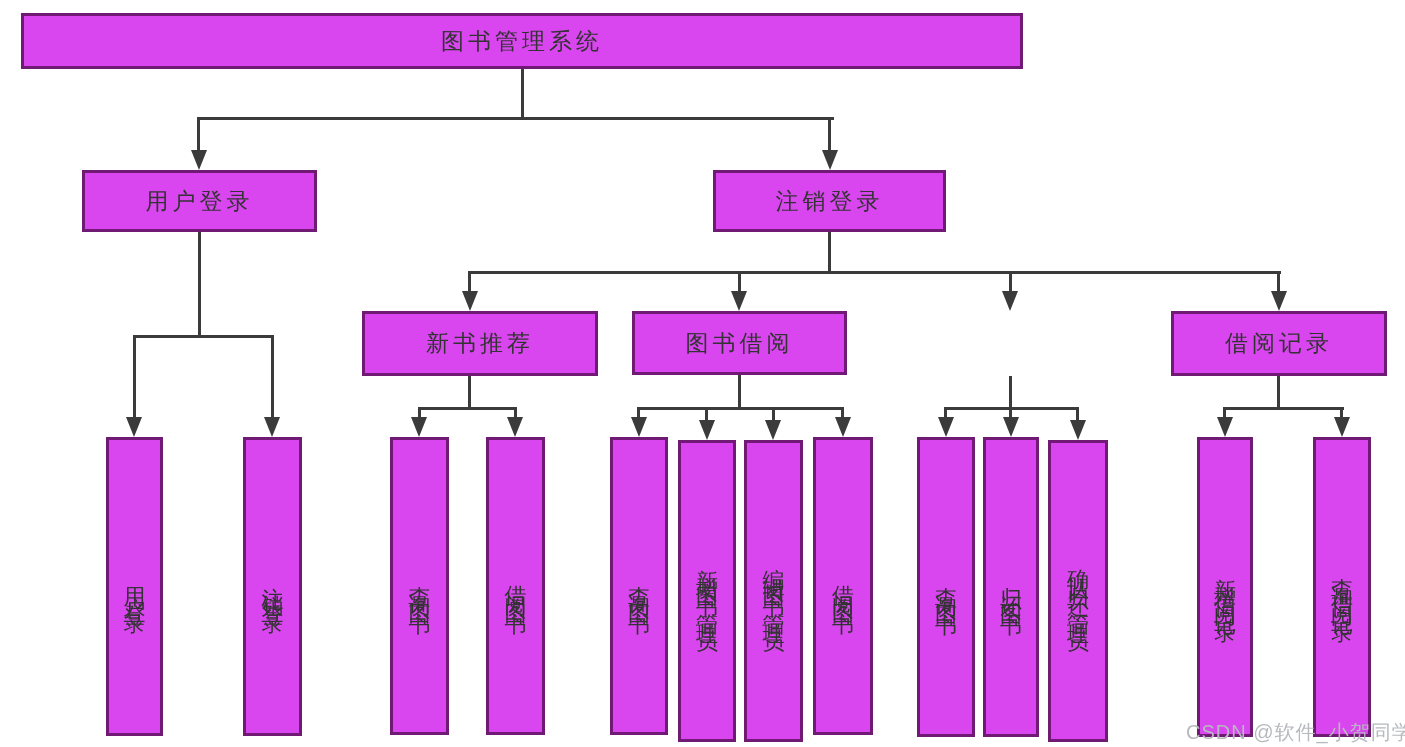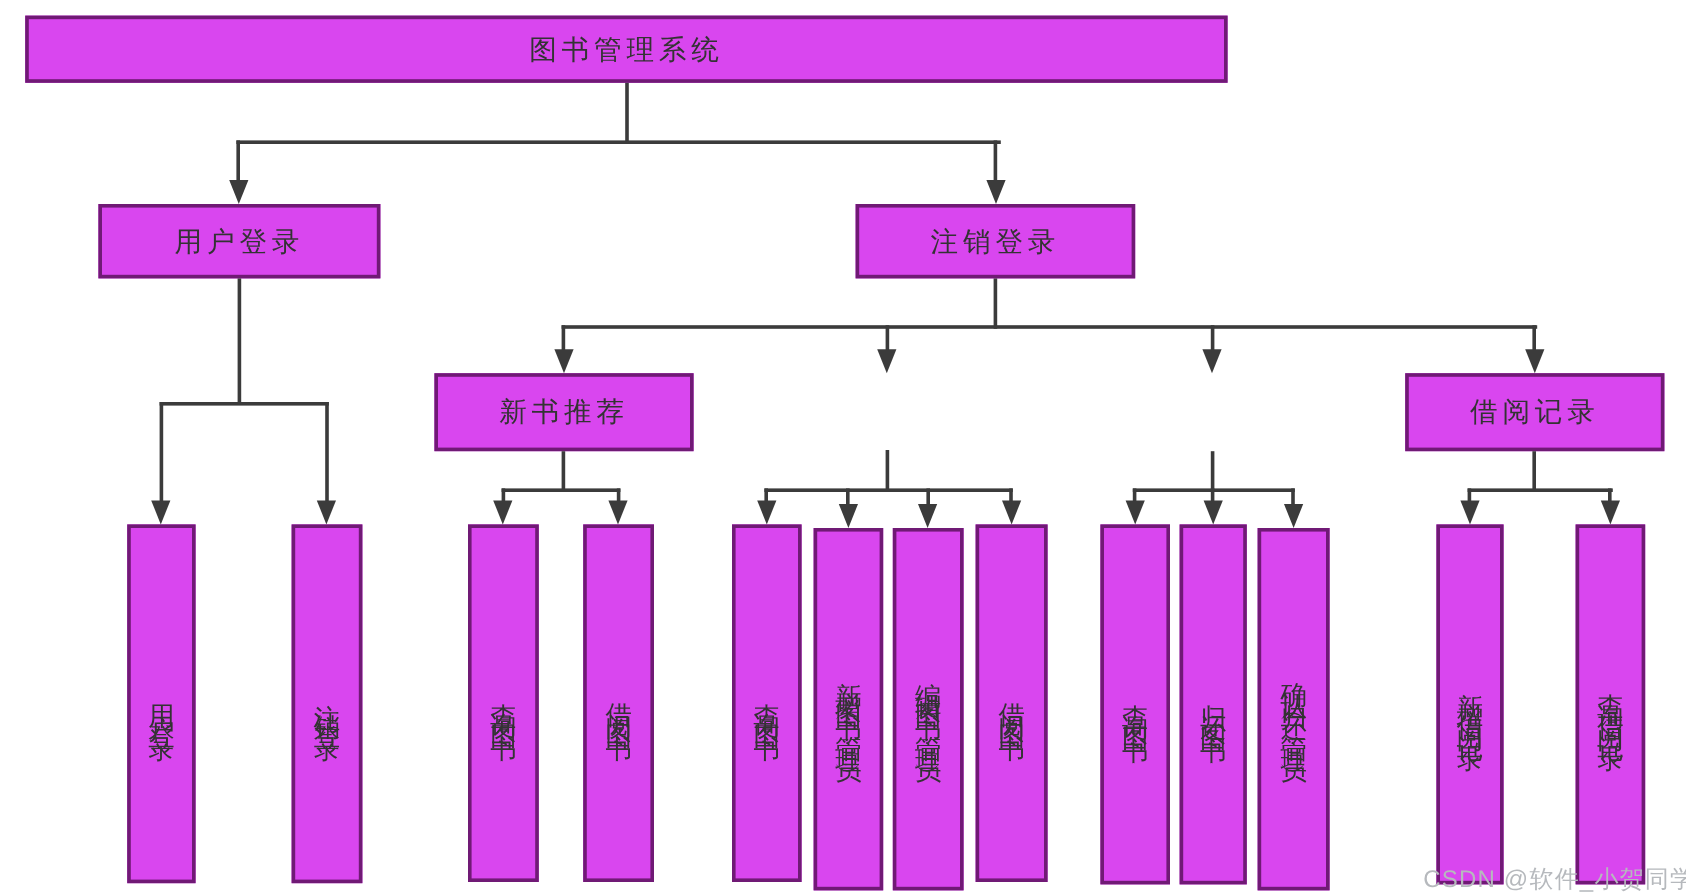--- a/index.html
+++ b/index.html
@@ -39,24 +39,27 @@
   </div>
 
   <div class="node h-node" style="left:82px;top:170px;width:235px;height:62px">
     <span>用户登录</span>
   </div>
 
   <div class="node h-node" style="left:713px;top:170px;width:233px;height:62px">
     <span>注销登录</span>
   </div>
 
-  <div class="node h-node" style="left:362px;top:311px;width:216px;height:65px">
+  <div class="node h-node" style="left:362px;top:311px;width:236px;height:65px">
     <span>新书推荐</span>
   </div>
 
+  <div class="node h-node" style="left:632px;top:311px;width:215px;height:64px">
+    <span>图书借阅</span>
+  </div>
 
 
   <div class="node h-node" style="left:1171px;top:311px;width:216px;height:65px">
     <span>借阅记录</span>
   </div>
 
   <div class="node v-node" style="left:106px;top:437px;width:57px;height:299px">
     <span>用户登录</span>
   </div>
   <div class="node v-node" style="left:243px;top:437px;width:59px;height:299px">

